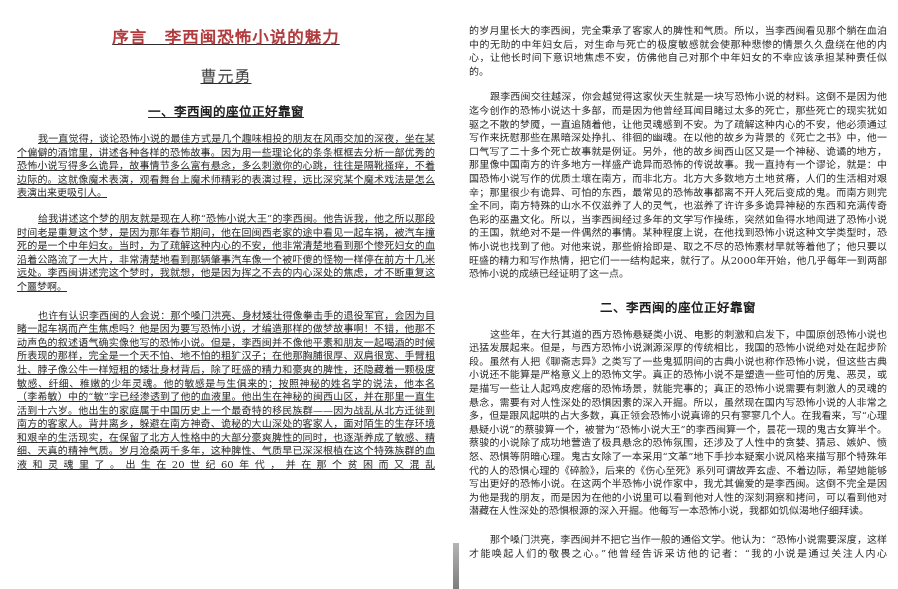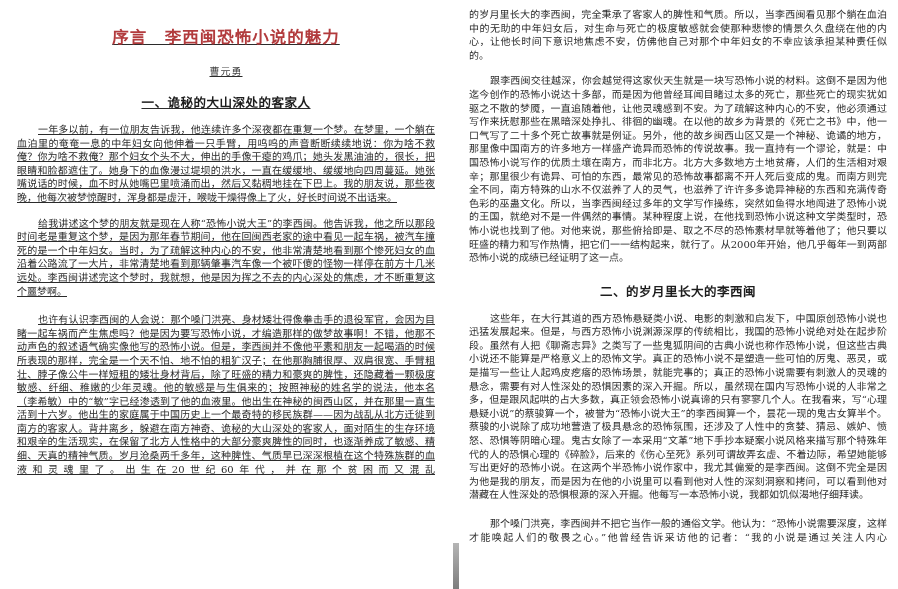--- a/index.html
+++ b/index.html
@@ -28,21 +28,21 @@
     margin: 24px 0 0 0;
     text-align: center;
     font-size: 16.5px;
     font-weight: bold;
     letter-spacing: 1px;
     color: #b23b3d;
   }
   .doc-author {
     margin: 15px 0 0 0;
     text-align: center;
-    font-size: 10px;
+    font-size: 16px;
     color: #454545;
     letter-spacing: 1px;
   }
   .section-heading {
     margin: 14px 0 0 0;
     text-align: center;
     font-size: 12.5px;
     font-weight: bold;
     color: #1d1d1d;
     letter-spacing: 0.5px;
@@ -53,21 +53,21 @@
   p.body-para {
     margin: 12px 0 0 0;
     font-size: 10px;
     line-height: 13.6px;
     text-align: justify;
     text-indent: 21px;
     color: #2b2b2b;
     word-break: break-all;
   }
   p.body-para.first-right {
-    margin-top: 8px;
+    margin-top: 24px;
   }
   p.no-indent {
     text-indent: 0;
   }
   p.split-continues {
     text-align-last: justify;
     margin-top: 15px;
   }
   .page-gutter-bar {
     position: absolute;
@@ -79,29 +79,29 @@
   }
 </style>
 </head>
 <body>
 
 <div class="page">
 
   <div class="col col-left">
     <h1 class="doc-title">序言　李西闽恐怖小说的魅力</h1>
     <div class="doc-author">曹元勇</div>
-    <h2 class="section-heading">一、诡秘的大山深处的客家人</h2>
-    <p class="body-para">一年多以前，有一位朋友告诉我，他连续许多个深夜都在重复一个梦。在梦里，一个躺在血泊里的奄奄一息的中年妇女向他伸着一只手臂，用呜呜的声音断断续续地说：你为啥不救俺？你为啥不救俺？那个妇女个头不大，伸出的手像干瘪的鸡爪；她头发黑油油的，很长，把眼睛和脸都遮住了。她身下的血像漫过堤坝的洪水，一直在缓缓地、缓缓地向四周蔓延。她张嘴说话的时候，血不时从她嘴巴里喷涌而出，然后又黏稠地挂在下巴上。我的朋友说，那些夜晚，他每次被梦惊醒时，浑身都是虚汗，喉咙干燥得像上了火，好长时间说不出话来。</p>
+    <h2 class="section-heading">一、李西闽的座位正好靠窗</h2>
+    <p class="body-para">我一直觉得，谈论恐怖小说的最佳方式是几个趣味相投的朋友在风雨交加的深夜，坐在某个偏僻的酒馆里，讲述各种各样的恐怖故事。因为用一些理论化的条条框框去分析一部优秀的恐怖小说写得多么诡异，故事情节多么富有悬念，多么刺激你的心跳，往往是隔靴搔痒，不着边际的。这就像魔术表演，观看舞台上魔术师精彩的表演过程，远比深究某个魔术戏法是怎么表演出来更吸引人。</p>
     <p class="body-para">给我讲述这个梦的朋友就是现在人称“恐怖小说大王”的李西闽。他告诉我，他之所以那段时间老是重复这个梦，是因为那年春节期间，他在回闽西老家的途中看见一起车祸，被汽车撞死的是一个中年妇女。当时，为了疏解这种内心的不安，他非常清楚地看到那个惨死妇女的血沿着公路流了一大片，非常清楚地看到那辆肇事汽车像一个被吓傻的怪物一样停在前方十几米远处。李西闽讲述完这个梦时，我就想，他是因为挥之不去的内心深处的焦虑，才不断重复这个噩梦啊。</p>
     <p class="body-para split-continues">也许有认识李西闽的人会说：那个嗓门洪亮、身材矮壮得像拳击手的退役军官，会因为目睹一起车祸而产生焦虑吗？他是因为要写恐怖小说，才编造那样的做梦故事啊！不错，他那不动声色的叙述语气确实像他写的恐怖小说。但是，李西闽并不像他平素和朋友一起喝酒的时候所表现的那样，完全是一个天不怕、地不怕的粗犷汉子；在他那胸脯很厚、双肩很宽、手臂粗壮、脖子像公牛一样短粗的矮壮身材背后，除了旺盛的精力和豪爽的脾性，还隐藏着一颗极度敏感、纤细、稚嫩的少年灵魂。他的敏感是与生俱来的；按照神秘的姓名学的说法，他本名（李希敏）中的“敏”字已经渗透到了他的血液里。他出生在神秘的闽西山区，并在那里一直生活到十六岁。他出生的家庭属于中国历史上一个最奇特的移民族群——因为战乱从北方迁徙到南方的客家人。背井离乡，躲避在南方神奇、诡秘的大山深处的客家人，面对陌生的生存环境和艰辛的生活现实，在保留了北方人性格中的大部分豪爽脾性的同时，也逐渐养成了敏感、精细、天真的精神气质。岁月沧桑两千多年，这种脾性、气质早已深深根植在这个特殊族群的血液和灵魂里了。出生在20世纪60年代，并在那个贫困而又混乱</p>
   </div>
 
   <div class="col col-right">
     <p class="body-para no-indent first-right">的岁月里长大的李西闽，完全秉承了客家人的脾性和气质。所以，当李西闽看见那个躺在血泊中的无助的中年妇女后，对生命与死亡的极度敏感就会使那种悲惨的情景久久盘绕在他的内心，让他长时间下意识地焦虑不安，仿佛他自己对那个中年妇女的不幸应该承担某种责任似的。</p>
     <p class="body-para">跟李西闽交往越深，你会越觉得这家伙天生就是一块写恐怖小说的材料。这倒不是因为他迄今创作的恐怖小说达十多部，而是因为他曾经耳闻目睹过太多的死亡，那些死亡的现实犹如驱之不散的梦魇，一直追随着他，让他灵魂感到不安。为了疏解这种内心的不安，他必须通过写作来抚慰那些在黑暗深处挣扎、徘徊的幽魂。在以他的故乡为背景的《死亡之书》中，他一口气写了二十多个死亡故事就是例证。另外，他的故乡闽西山区又是一个神秘、诡谲的地方，那里像中国南方的许多地方一样盛产诡异而恐怖的传说故事。我一直持有一个谬论，就是：中国恐怖小说写作的优质土壤在南方，而非北方。北方大多数地方土地贫瘠，人们的生活相对艰辛；那里很少有诡异、可怕的东西，最常见的恐怖故事都离不开人死后变成的鬼。而南方则完全不同，南方特殊的山水不仅滋养了人的灵气，也滋养了许许多多诡异神秘的东西和充满传奇色彩的巫蛊文化。所以，当李西闽经过多年的文学写作操练，突然如鱼得水地闯进了恐怖小说的王国，就绝对不是一件偶然的事情。某种程度上说，在他找到恐怖小说这种文学类型时，恐怖小说也找到了他。对他来说，那些俯拾即是、取之不尽的恐怖素材早就等着他了；他只要以旺盛的精力和写作热情，把它们一一结构起来，就行了。从2000年开始，他几乎每年一到两部恐怖小说的成绩已经证明了这一点。</p>
-    <h2 class="section-heading">二、的岁月里长大的李西闽</h2>
+    <h2 class="section-heading">二、李西闽的座位正好靠窗</h2>
     <p class="body-para">这些年，在大行其道的西方恐怖悬疑类小说、电影的刺激和启发下，中国原创恐怖小说也迅猛发展起来。但是，与西方恐怖小说渊源深厚的传统相比，我国的恐怖小说绝对处在起步阶段。虽然有人把《聊斋志异》之类写了一些鬼狐阴间的古典小说也称作恐怖小说，但这些古典小说还不能算是严格意义上的恐怖文学。真正的恐怖小说不是塑造一些可怕的厉鬼、恶灵，或是描写一些让人起鸡皮疙瘩的恐怖场景，就能完事的；真正的恐怖小说需要有刺激人的灵魂的悬念，需要有对人性深处的恐惧因素的深入开掘。所以，虽然现在国内写恐怖小说的人非常之多，但是跟风起哄的占大多数，真正领会恐怖小说真谛的只有寥寥几个人。在我看来，写“心理悬疑小说”的蔡骏算一个，被誉为“恐怖小说大王”的李西闽算一个，昙花一现的鬼古女算半个。蔡骏的小说除了成功地营造了极具悬念的恐怖氛围，还涉及了人性中的贪婪、猜忌、嫉妒、愤怒、恐惧等阴暗心理。鬼古女除了一本采用“文革”地下手抄本疑案小说风格来描写那个特殊年代的人的恐惧心理的《碎脸》，后来的《伤心至死》系列可谓故弄玄虚、不着边际，希望她能够写出更好的恐怖小说。在这两个半恐怖小说作家中，我尤其偏爱的是李西闽。这倒不完全是因为他是我的朋友，而是因为在他的小说里可以看到他对人性的深刻洞察和拷问，可以看到他对潜藏在人性深处的恐惧根源的深入开掘。他每写一本恐怖小说，我都如饥似渴地仔细拜读。</p>
     <p class="body-para split-continues">那个嗓门洪亮，李西闽并不把它当作一般的通俗文学。他认为：“恐怖小说需要深度，这样才能唤起人们的敬畏之心。”他曾经告诉采访他的记者：“我的小说是通过关注人内心</p>
   </div>
 
   <div class="page-gutter-bar"></div>
 
 </div>
 
 </body></html>

